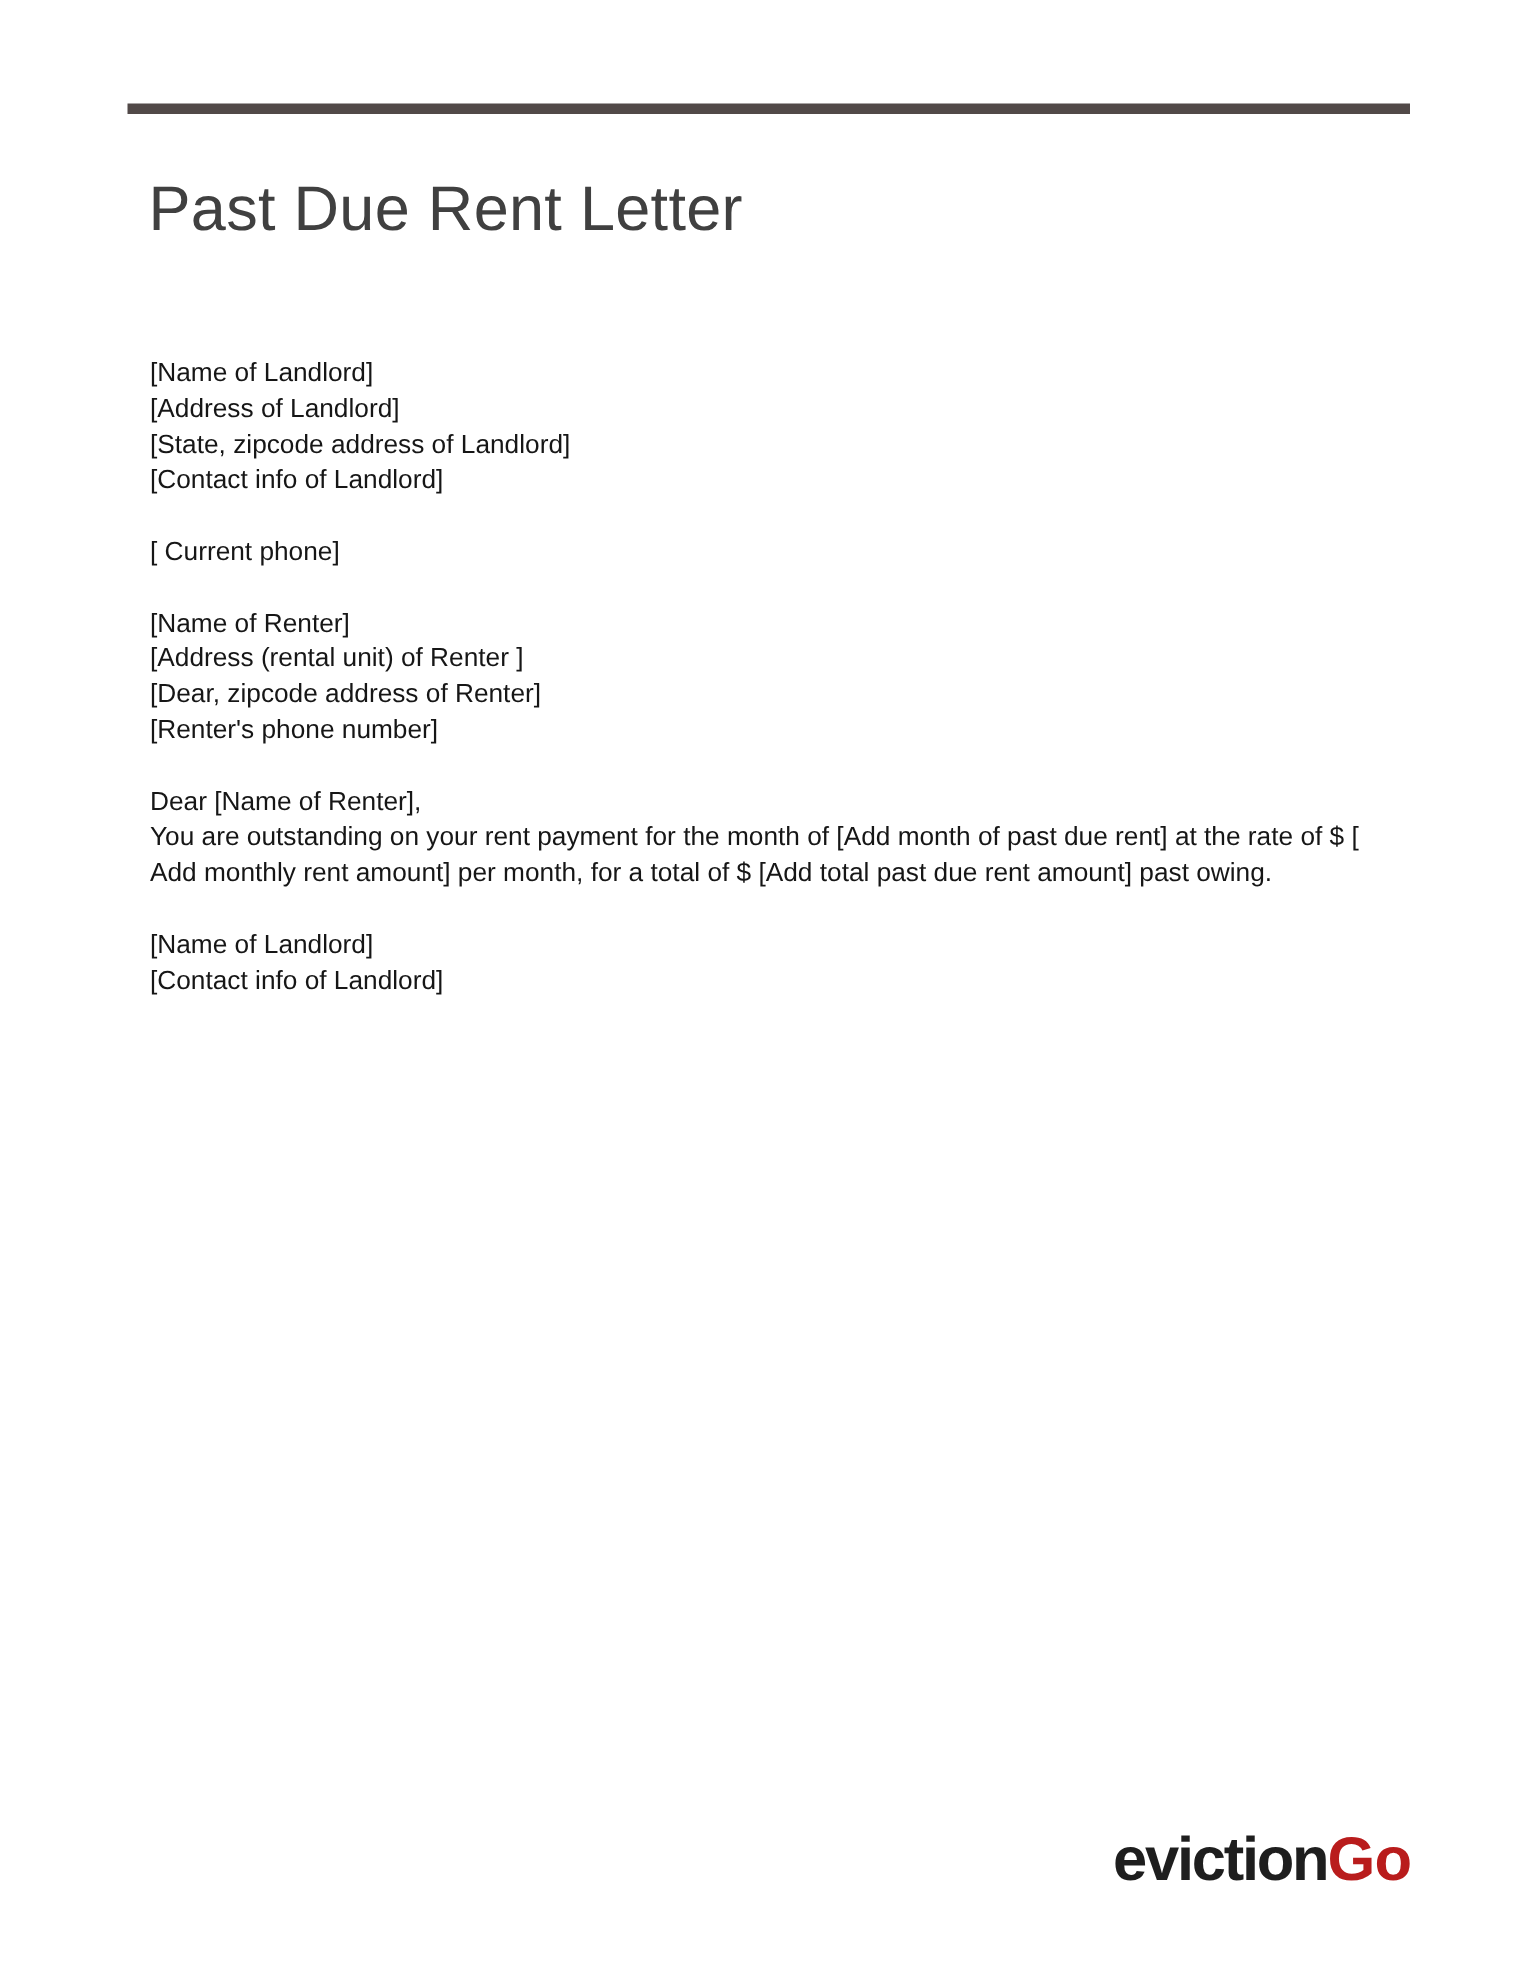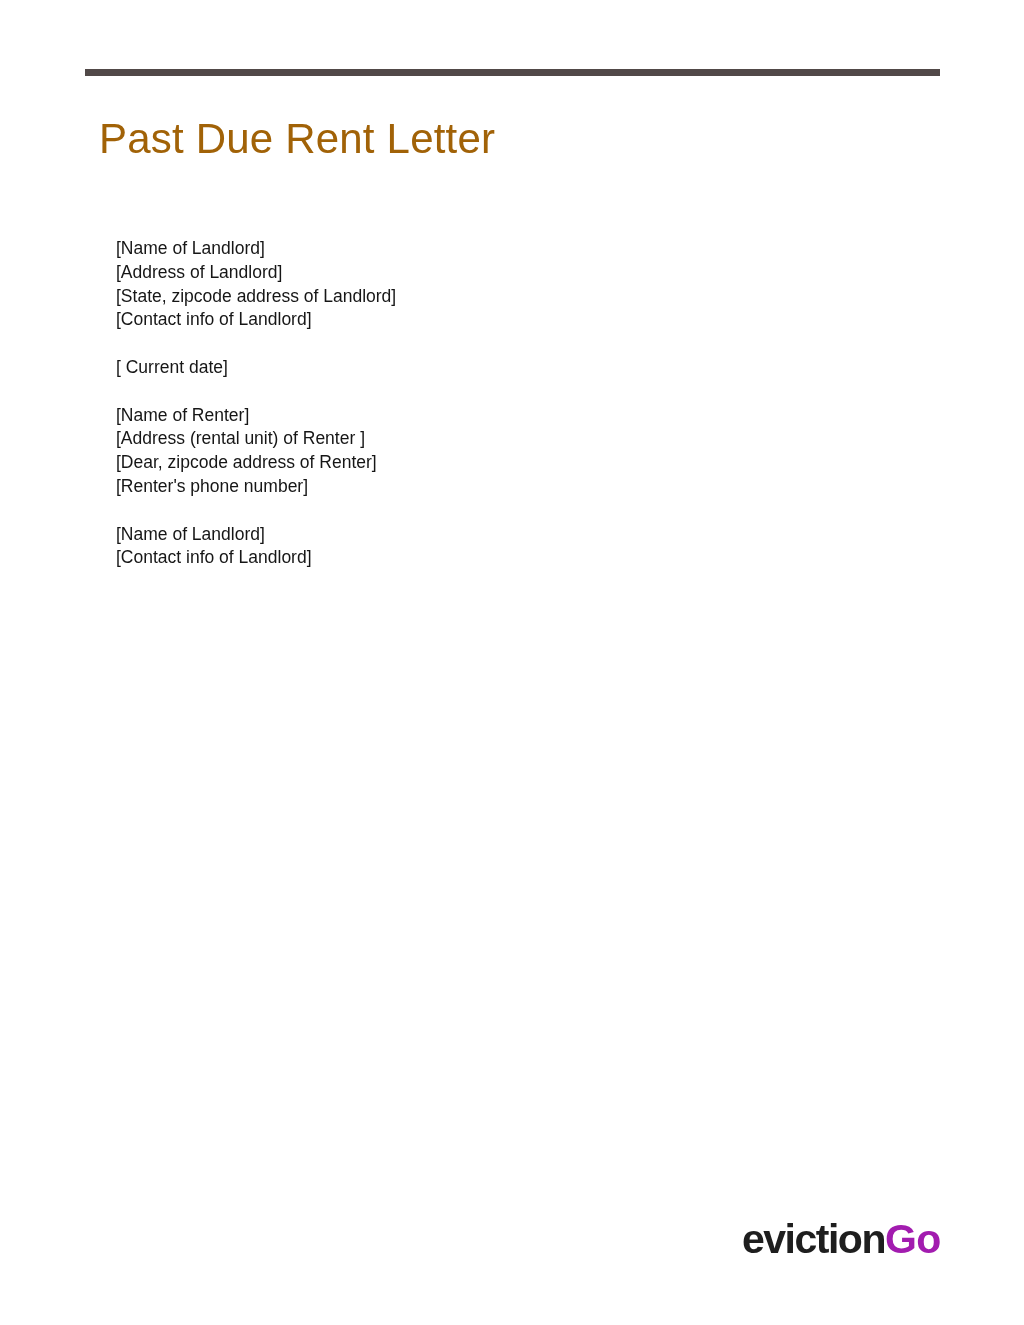--- a/index.html
+++ b/index.html
@@ -24,32 +24,31 @@
     background: #514948; 
   }
   .doc-title {
     position: absolute;
     left: 99px;
     top: 115px;
     margin: 0;
     font-size: 42px;
     font-weight: 400;
     line-height: 1.15;
-    color: #a16207;
+    color: #404040;
     letter-spacing: 0.2px;
   }
   .letter {
     position: absolute;
     left: 100px;
     top: 237px;
     width: 822px;
     font-size: 17.5px;
     line-height: 23.8px;
     color: #161616;
-    margin-left: 16px;
   }
   .block {
     margin: 0 0 23.8px 0;
     white-space: pre-line;
   }
   .block.sig-gap {
     margin-bottom: 95px;
   }
   .block:last-child {
     margin-bottom: 0;
@@ -77,28 +76,30 @@
   <div class="top-rule" data-bind-style="backgroundColor:page.accent_bar_color" style="background-color: rgb(81, 73, 72);"></div>
 
   <h1 class="doc-title" data-bind="page.title">Past Due Rent Letter</h1>
 
   <div class="letter">
     <p class="block" data-bind="letter.sender_block">[Name of Landlord]
 [Address of Landlord]
 [State, zipcode address of Landlord]
 [Contact info of Landlord]</p>
 
-    <p class="block" data-bind="letter.date_line">[ Current date]</p>
+    <p class="block" data-bind="letter.date_line">[ Current phone]</p>
 
     <p class="block" data-bind="letter.recipient_block">[Name of Renter]
 [Address (rental unit) of Renter ]
 [Dear, zipcode address of Renter]
 [Renter's phone number]</p>
 
+    <p class="block" data-bind="letter.body_paragraph_1">Dear [Name of Renter],
+You are outstanding on your rent payment for the month of [Add month of past due rent] at the rate of $ [ Add monthly rent amount] per month, for a total of $ [Add total past due rent amount] past owing.</p>
 
 
     <p class="block" data-bind="letter.signature_block">[Name of Landlord]
 [Contact info of Landlord]</p>
   </div>
 
-  <div class="logo" data-bind-style="color:footer.logo_primary_color" style="color: rgb(30, 30, 30);"><span data-bind="footer.logo_text_primary">eviction</span><span class="accent" data-bind="footer.logo_text_accent" data-bind-style="color:footer.logo_accent_color" style="color: #a21caf;">Go</span></div>
+  <div class="logo" data-bind-style="color:footer.logo_primary_color" style="color: rgb(30, 30, 30);"><span data-bind="footer.logo_text_primary">eviction</span><span class="accent" data-bind="footer.logo_text_accent" data-bind-style="color:footer.logo_accent_color" style="color: #b91c1c;">Go</span></div>
 
 </div>
 
 </body></html>

